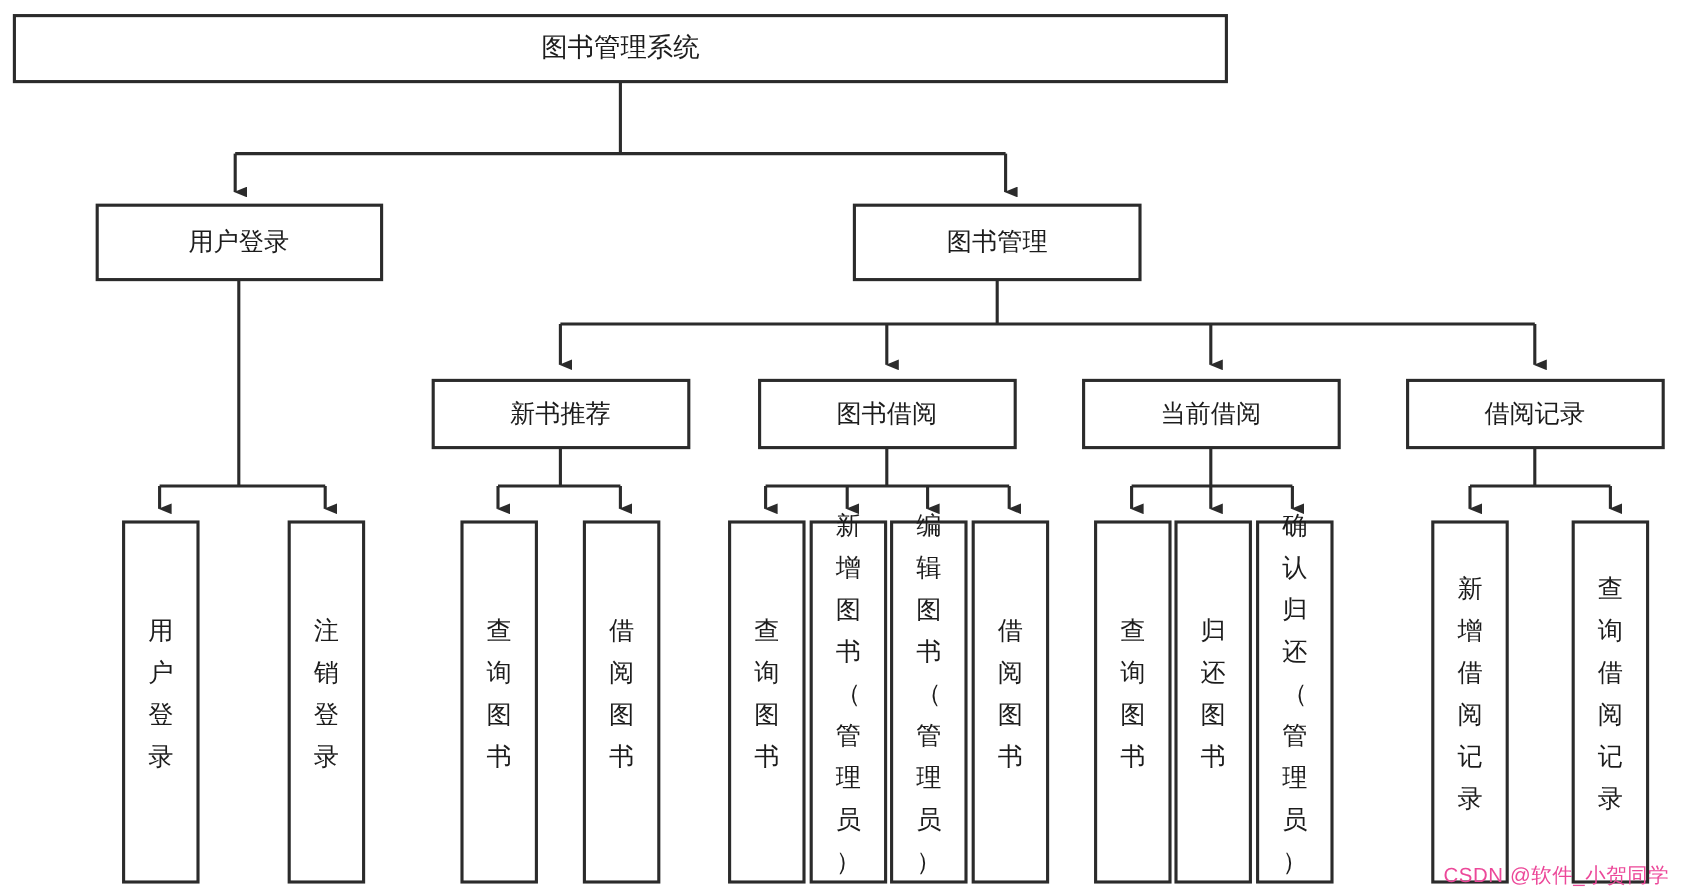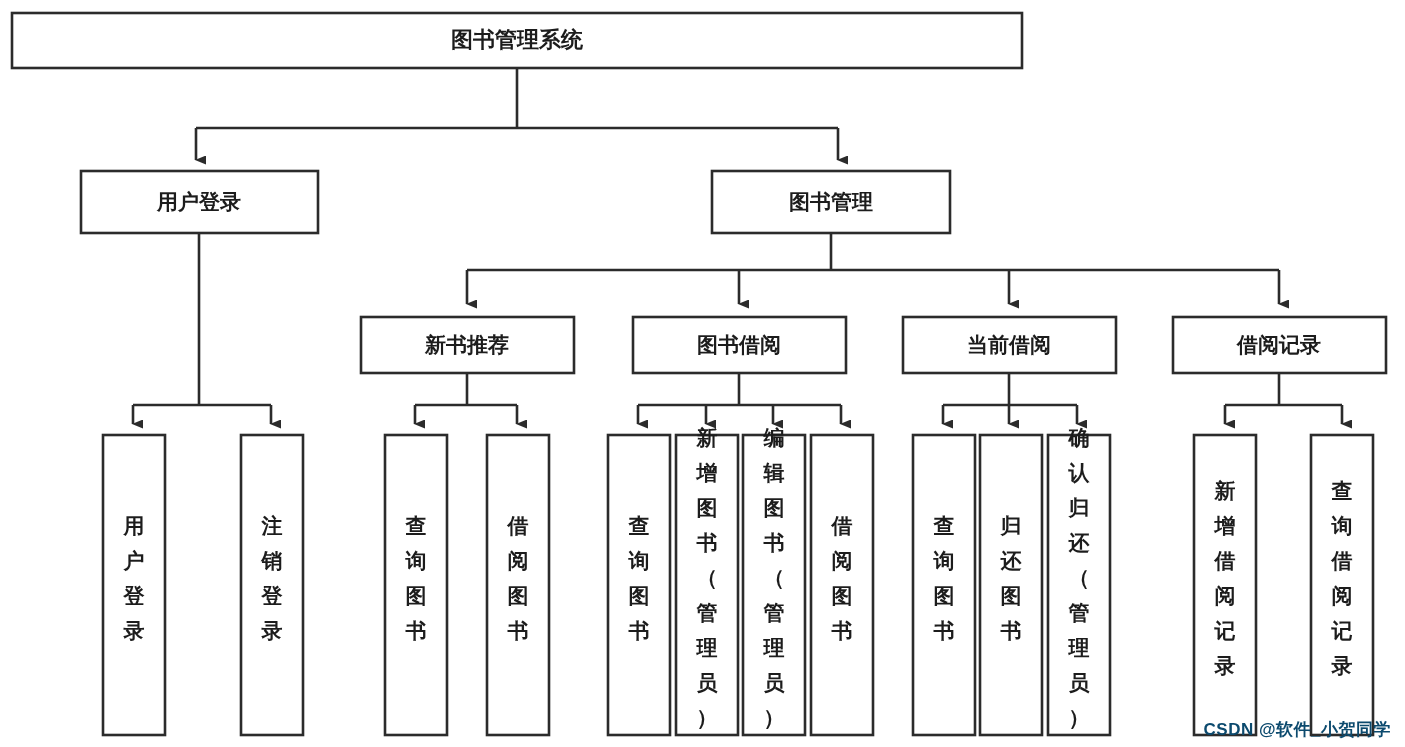--- a/index.html
+++ b/index.html
@@ -9,21 +9,20 @@
   }
   body {
     font-family: "Liberation Sans", "DejaVu Sans", sans-serif;
   }
   #canvas {
     position: relative;
     width: 1405px;
     height: 747px;
     background: #ffffff;
     overflow: hidden;
-    font-weight: bold;
   }
   svg#diagram {
     position: absolute;
     left: 0;
     top: 0;
     width: 1405px;
     height: 747px;
   }
   .node-box {
     fill: #ffffff;
@@ -56,21 +55,21 @@
     font-size: 21px;
     fill: #1c1c1c;
     text-anchor: middle;
   }
   .watermark {
     position: absolute;
     right: 14px;
     bottom: 6px;
     font-family: "Liberation Sans", "DejaVu Sans", sans-serif;
     font-size: 17px;
-    color: #0c4a6e;
+    color: #ec4899;
     letter-spacing: 0.5px;
     white-space: nowrap;
     user-select: none;
   }
 </style>
 </head>
 <body>
 
 <div id="canvas">
 

